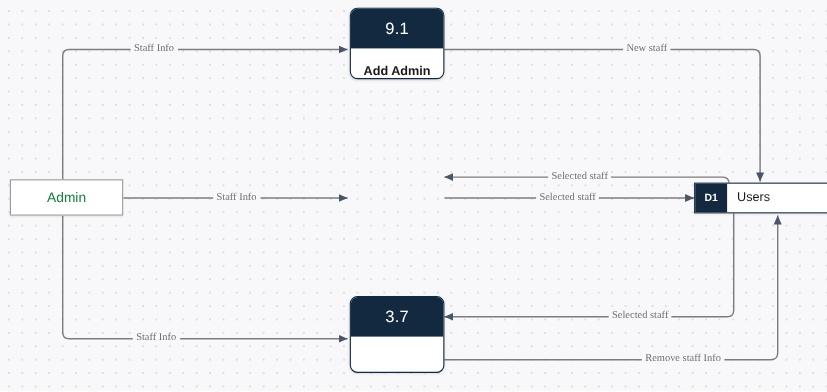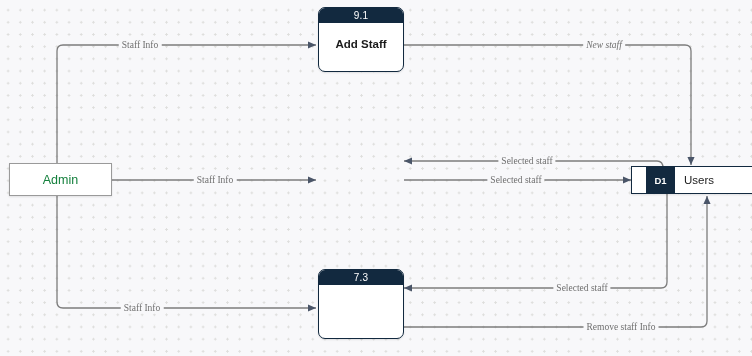--- a/index.html
+++ b/index.html
@@ -53,24 +53,24 @@
   .process {
     position: absolute;
     border: 1.4px solid #12293f;
     border-radius: 7px;
     background: #ffffff;
     overflow: hidden;
     box-sizing: border-box;
     box-shadow: 0 1px 2px rgba(0,0,0,0.10);
   }
   .process-header {
-    height: 15px;
+    height: 36px;
     background: #12293f;
     color: #ffffff;
-    font-size: 10px;
+    font-size: 15px;
     display: flex;
     align-items: center;
     justify-content: center;
     letter-spacing: 0.2px;
   }
   .process-body {
     height: calc(100% - 22px);
     display: flex;
     align-items: center;
     justify-content: center;
@@ -105,21 +105,20 @@
   .datastore-id {
     width: 29px;
     background: #12293f;
     color: #ffffff;
     font-size: 9.5px;
     font-weight: bold;
     display: flex;
     align-items: center;
     justify-content: center;
     flex: 0 0 auto;
-    margin-left: 14px;
   }
   .datastore-name {
     flex: 1 1 auto;
     display: flex;
     align-items: center;
     padding-left: 9px;
     font-size: 11.5px;
     color: #1a1a1a;
   }
 </style>
@@ -163,46 +162,46 @@
       <path class="edge-path" marker-end="url(#arrow-r)" d="M 667 193 L 667 282 Q 667 288 661 288 L 404 288"></path>
     </g>
 
     <g>
       <path class="edge-path" marker-end="url(#arrow-r)" d="M 404 327 L 701 327 Q 707 327 707 321 L 707 196"></path>
     </g>
   </svg>
 
   <div class="flow-label" style="left:140px; top:45px;">Staff Info</div>
 
-  <div class="flow-label" style="left:604px; top:45px;font-style:italic;">New staff</div>
+  <div class="flow-label" style="left:588px; top:45px;">New staff</div>
 
   <div class="flow-label" style="left:215px; top:180px;">Staff Info</div>
 
   <div class="flow-label" style="left:527px; top:161px;">Selected staff</div>
 
   <div class="flow-label" style="left:516px; top:180px;">Selected staff</div>
 
   <div class="flow-label" style="left:142px; top:308px;">Staff Info</div>
 
   <div class="flow-label" style="left:582px; top:288px;">Selected staff</div>
 
   <div class="flow-label" style="left:621px; top:327px;">Remove staff Info</div>
 
   <div class="entity" style="left:9px; top:163px; width:103px; height:33px;">
     <span>Admin</span>
   </div>
 
   <div class="process" style="left:318px; top:7px; width:86px; height:65px;">
     <div class="process-header">9.1</div>
-    <div class="process-body">Add Staff</div>
+    <div class="process-body">Add Admin</div>
   </div>
 
 
   <div class="process" style="left:318px; top:269px; width:86px; height:70px;">
-    <div class="process-header">7.3</div>
+    <div class="process-header">3.7</div>
   </div>
 
   <div class="datastore" style="left:631px; top:166px; width:130px; height:28px;">
     <div class="datastore-id">D1</div>
     <div class="datastore-name">Users</div>
   </div>
 
 </div>
 
 </body></html>

